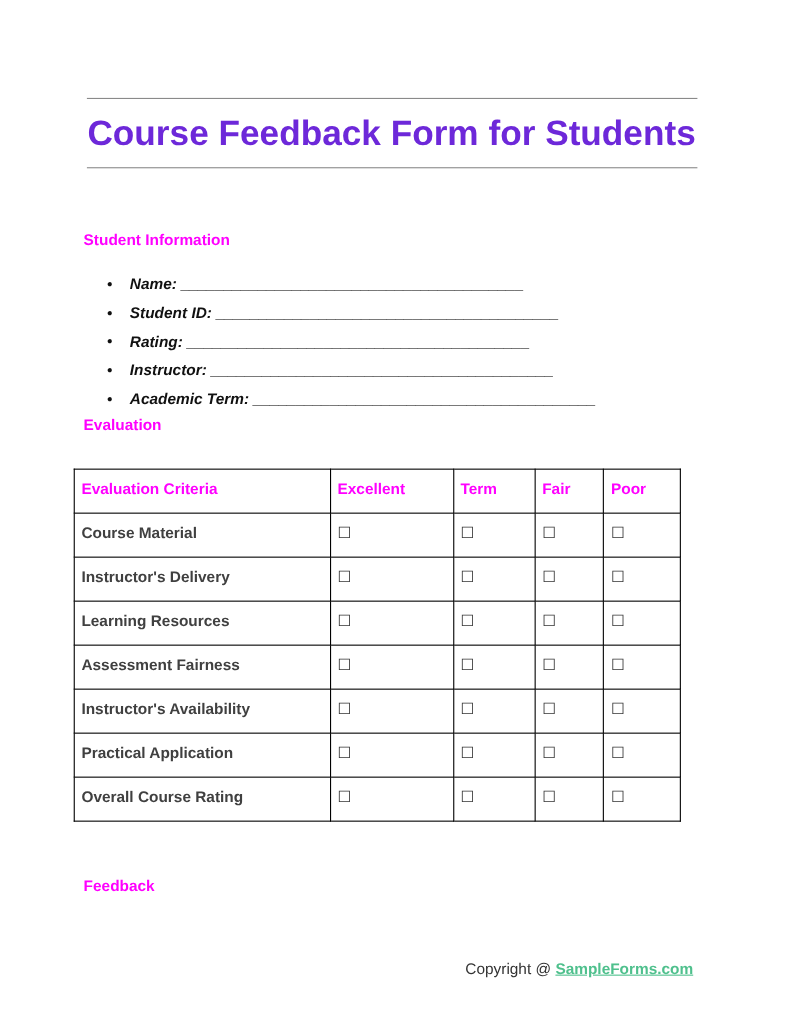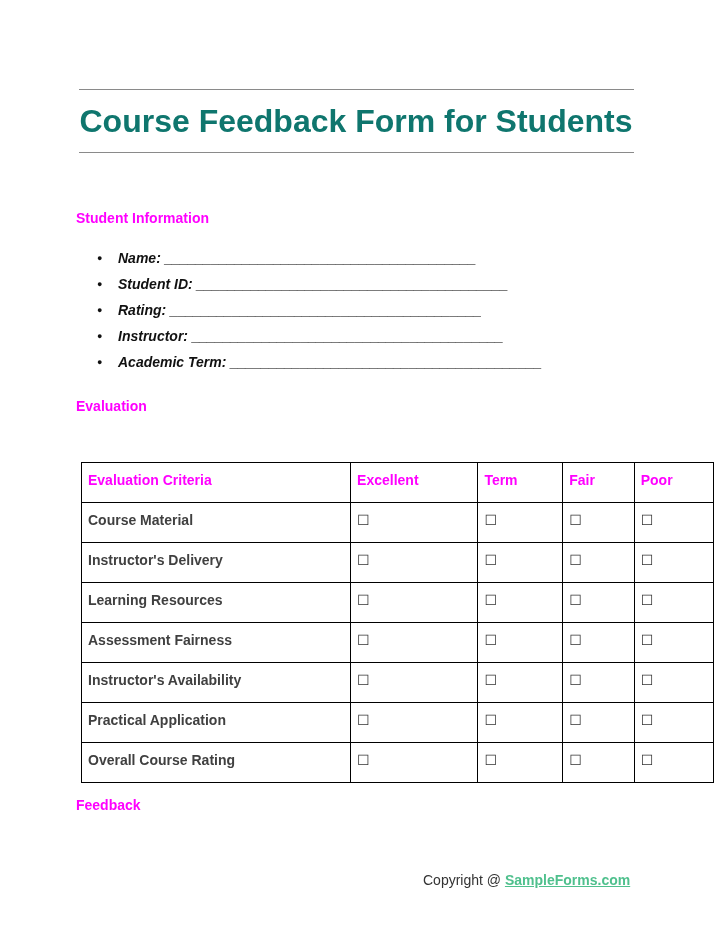--- a/index.html
+++ b/index.html
@@ -1,23 +1,23 @@
 <!DOCTYPE html>
 <html><head>
 <meta charset="utf-8">
 <style>
   html, body { margin:0; padding:0; background:#ffffff; }
   body { width:720px; height:937px; position:relative; font-family:"Liberation Sans", sans-serif; overflow:hidden; }
   .rule { position:absolute; left:79px; width:555px; height:0; border-top:1px solid #8a8a8a; }
-  .title { position:absolute; left:0; width:712px; top:101px; text-align:center; font-size:32px; font-weight:bold; color:#0f766e; line-height:40px; }
+  .title { position:absolute; left:0; width:712px; top:101px; text-align:center; font-size:32px; font-weight:bold; color:#6d28d9; line-height:40px; }
   .section { position:absolute; left:76px; font-size:14px; font-weight:bold; color:#ff00ff; }
   ul.info { position:absolute; left:95px; top:248px; margin:0; padding:0; list-style:none; }
   ul.info li { position:relative; font-size:14px; font-weight:bold; color:#111; height:26px; line-height:20px; padding-left:23px;font-style:italic; }
   ul.info li::before { content:"●"; position:absolute; left:2px; top:0; font-size:9px; color:#111; }
-  table.eval { position:absolute; left:81px; top:426px; border-collapse:collapse; width:633px;margin-top:36px; }
+  table.eval { position:absolute; left:67px; top:426px; border-collapse:collapse; width:552px; }
   table.eval td, table.eval th { border:1.5px solid #000; text-align:left; vertical-align:top; padding:9px 6px; font-size:14px; font-weight:bold; height:21px; }
   table.eval th { color:#ff00ff; }
   table.eval td.crit { color:#404040; }
   table.eval td.box { color:#333; font-weight:normal; font-size:14px; }
   .footer { position:absolute; top:872px; left:423px; font-size:14px; color:#333; }
   .footer a { color:#4fc08d; font-weight:bold; text-decoration:underline; }
 </style>
 </head>
 <body>
 
@@ -28,21 +28,21 @@
 <div class="section" style="top:210px">Student Information</div>
 
 <ul class="info">
   <li>Name: ________________________________________</li>
   <li>Student ID: ________________________________________</li>
   <li>Rating: ________________________________________</li>
   <li>Instructor: ________________________________________</li>
   <li>Academic Term: ________________________________________</li>
 </ul>
 
-<div class="section" style="top:398px">Evaluation</div>
+<div class="section" style="top:378px">Evaluation</div>
 
 <table class="eval">
   <colgroup>
     <col style="width:241px">
       <col style="width:114px">
       <col style="width:76px">
       <col style="width:64px">
       <col style="width:71px">
   </colgroup>
   <thead>

